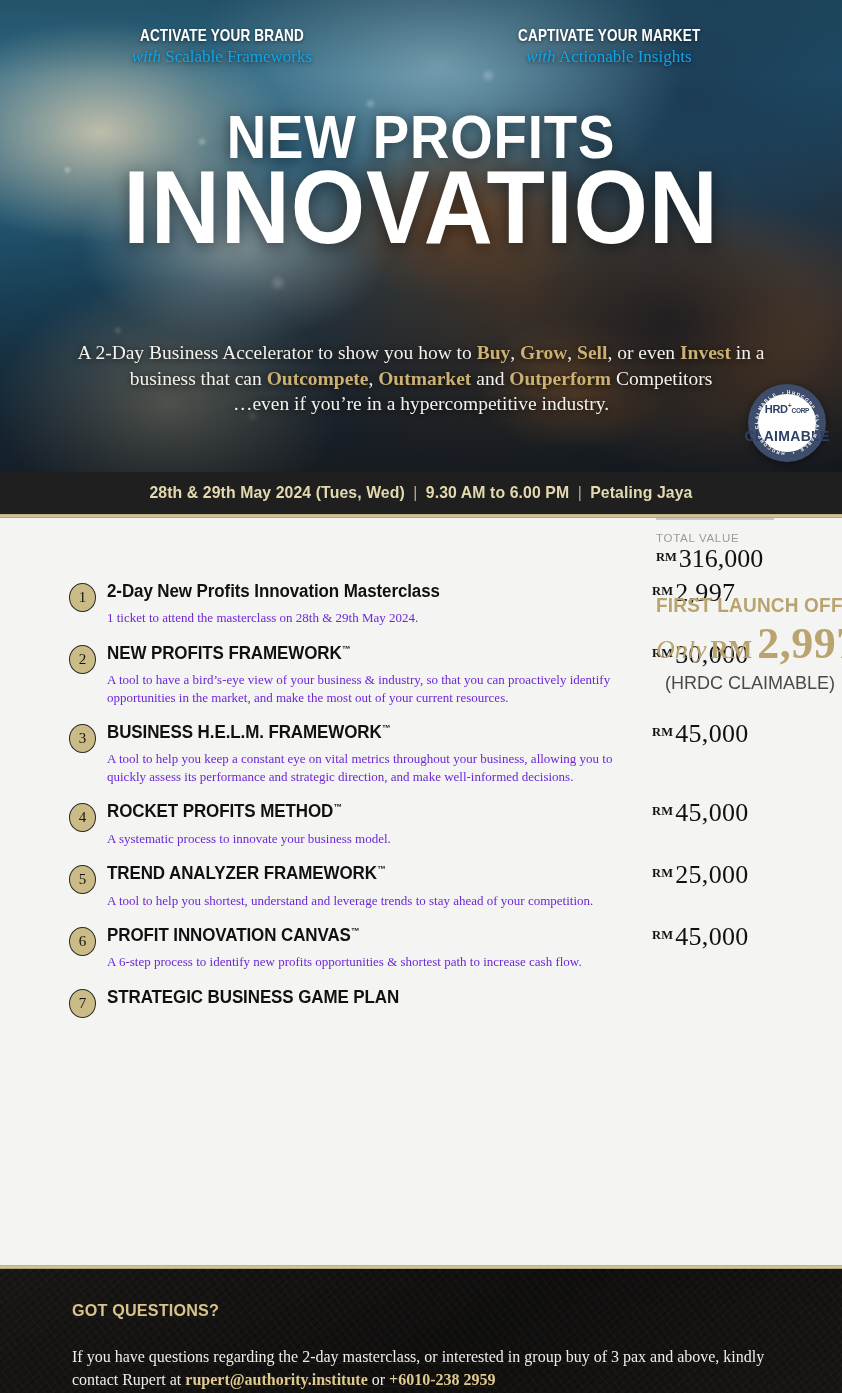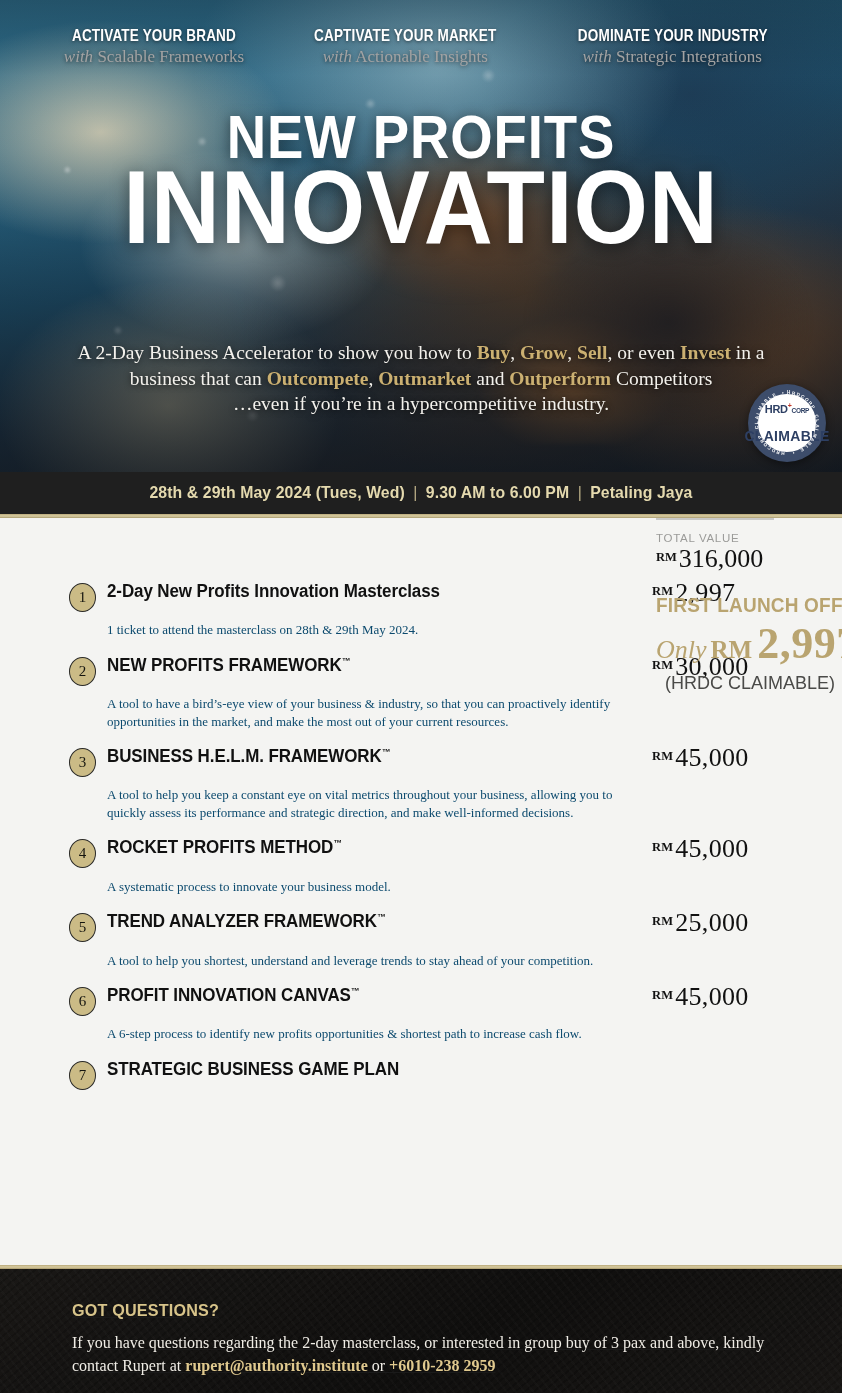--- a/index.html
+++ b/index.html
@@ -65,21 +65,21 @@
   .eyebrow .eb-main{
     font-family:"Liberation Sans", sans-serif;
     font-weight:700; font-size:16.5px; letter-spacing:.2px;
     color:#ffffff; text-transform:uppercase;
     transform:scaleX(.82); transform-origin:center;
     text-shadow:0 1px 4px rgba(0,0,0,.55);
     white-space:nowrap;
   }
   .eyebrow .eb-sub{
     font-family:"Liberation Serif", serif;
-    font-size:17px; color:#a3a3a3; margin-top:2px;
+    font-size:17px; color:#0ea5e9; margin-top:2px;
     text-shadow:0 1px 4px rgba(0,0,0,.6);
     white-space:nowrap;
   }
   .eyebrow .eb-sub i{ font-style:italic; }
 
   .hero-title{ position:absolute; top:108px; left:0; right:0; text-align:center; z-index:4; }
   .t-line1{
     font-weight:700; font-size:62px; line-height:.92; color:#fff;
     letter-spacing:1px; transform:scaleX(.88); transform-origin:center;
     text-shadow:0 2px 14px rgba(0,0,0,.5);
@@ -162,21 +162,21 @@
     margin-top:1px;
   }
   .itxt{ margin-left:11px; width:545px; }
   .ititle{
     font-weight:700; font-size:17.5px; line-height:1.1; color:#111;
     letter-spacing:-.1px; transform:scaleX(.97); transform-origin:left;
   }
   .ititle sup{ font-size:9px; vertical-align:super; font-weight:700; }
   .idesc{
     font-family:"Liberation Serif", serif; font-size:13px; line-height:1.35;
-    color:#0c4a6e; margin-top:20px;
+    color:#6d28d9; margin-top:8px;
   }
   .price{
     width:190px; font-family:"Liberation Serif", serif; color:#111;
     margin-top:-4px; white-space:nowrap;
   }
   .price .rm{ font-size:12.5px; font-weight:700; vertical-align:super; letter-spacing:.2px; }
   .price .amt{ font-size:26px; font-weight:400; letter-spacing:.3px; margin-left:2px; }
 
   
   .rightcol{ position:absolute; left:656px; top:0; width:190px; }
@@ -214,21 +214,21 @@
       radial-gradient(circle 5px at 72% 75%, rgba(255,255,255,.028), transparent 60%),
       radial-gradient(circle 3px at 88% 35%, rgba(255,255,255,.03), transparent 60%),
       repeating-linear-gradient(52deg, rgba(255,255,255,.018) 0 2px, transparent 2px 7px),
       repeating-linear-gradient(-40deg, rgba(0,0,0,.22) 0 2px, transparent 2px 6px),
       linear-gradient(150deg,#1b1917,#100f0e 55%,#1a1816);
   }
   .fcontent{ position:relative; padding:32px 53px 0 72px;text-decoration:underline; }
   .fhead{ color:#d8c48a; font-weight:700; font-size:17px; letter-spacing:.2px;
           transform:scaleX(.95); transform-origin:left; }
   .fbody{ font-family:"Liberation Serif", serif; font-size:16px; line-height:1.45;
-          color:#f0ede6; margin-top:10px; width:700px; }
+          color:#f0ede6; margin-top:24px; width:700px; }
   .fbody .em{ color:#e0c98e; font-weight:700; }
 </style>
 </head>
 <body>
 
 <div class="hero">
   <div class="hero-bg">
     <div class="ocean"></div>
     <div class="rock"></div>
     <div class="foam"></div>
@@ -236,24 +236,20 @@
   </div>
 
   <div class="eyebrows">
     <div class="eyebrow">
       <div class="eb-main">ACTIVATE YOUR BRAND</div>
       <div class="eb-sub"><i>with</i> <span>Scalable Frameworks</span></div>
     </div>
     <div class="eyebrow">
       <div class="eb-main">CAPTIVATE YOUR MARKET</div>
       <div class="eb-sub"><i>with</i> <span>Actionable Insights</span></div>
-    </div>
-    <div class="eyebrow">
-      <div class="eb-main">DOMINATE YOUR INDUSTRY</div>
-      <div class="eb-sub"><i>with</i> <span>Strategic Integrations</span></div>
     </div>
   </div>
 
   <div class="hero-title">
     <div class="t-line1">NEW PROFITS</div>
     <div class="t-line2">INNOVATION</div>
   </div>
 
   <div class="hero-sub">
     <span>A 2-Day Business Accelerator to show you how to </span><span class="gold">Buy</span><span>, </span><span class="gold">Grow</span><span>, </span><span class="gold">Sell</span><span>, or even </span><span class="gold">Invest</span><span> in a business that can </span><span class="gold">Outcompete</span><span>, </span><span class="gold">Outmarket</span><span> and </span><span class="gold">Outperform</span><span> Competitors</span>

